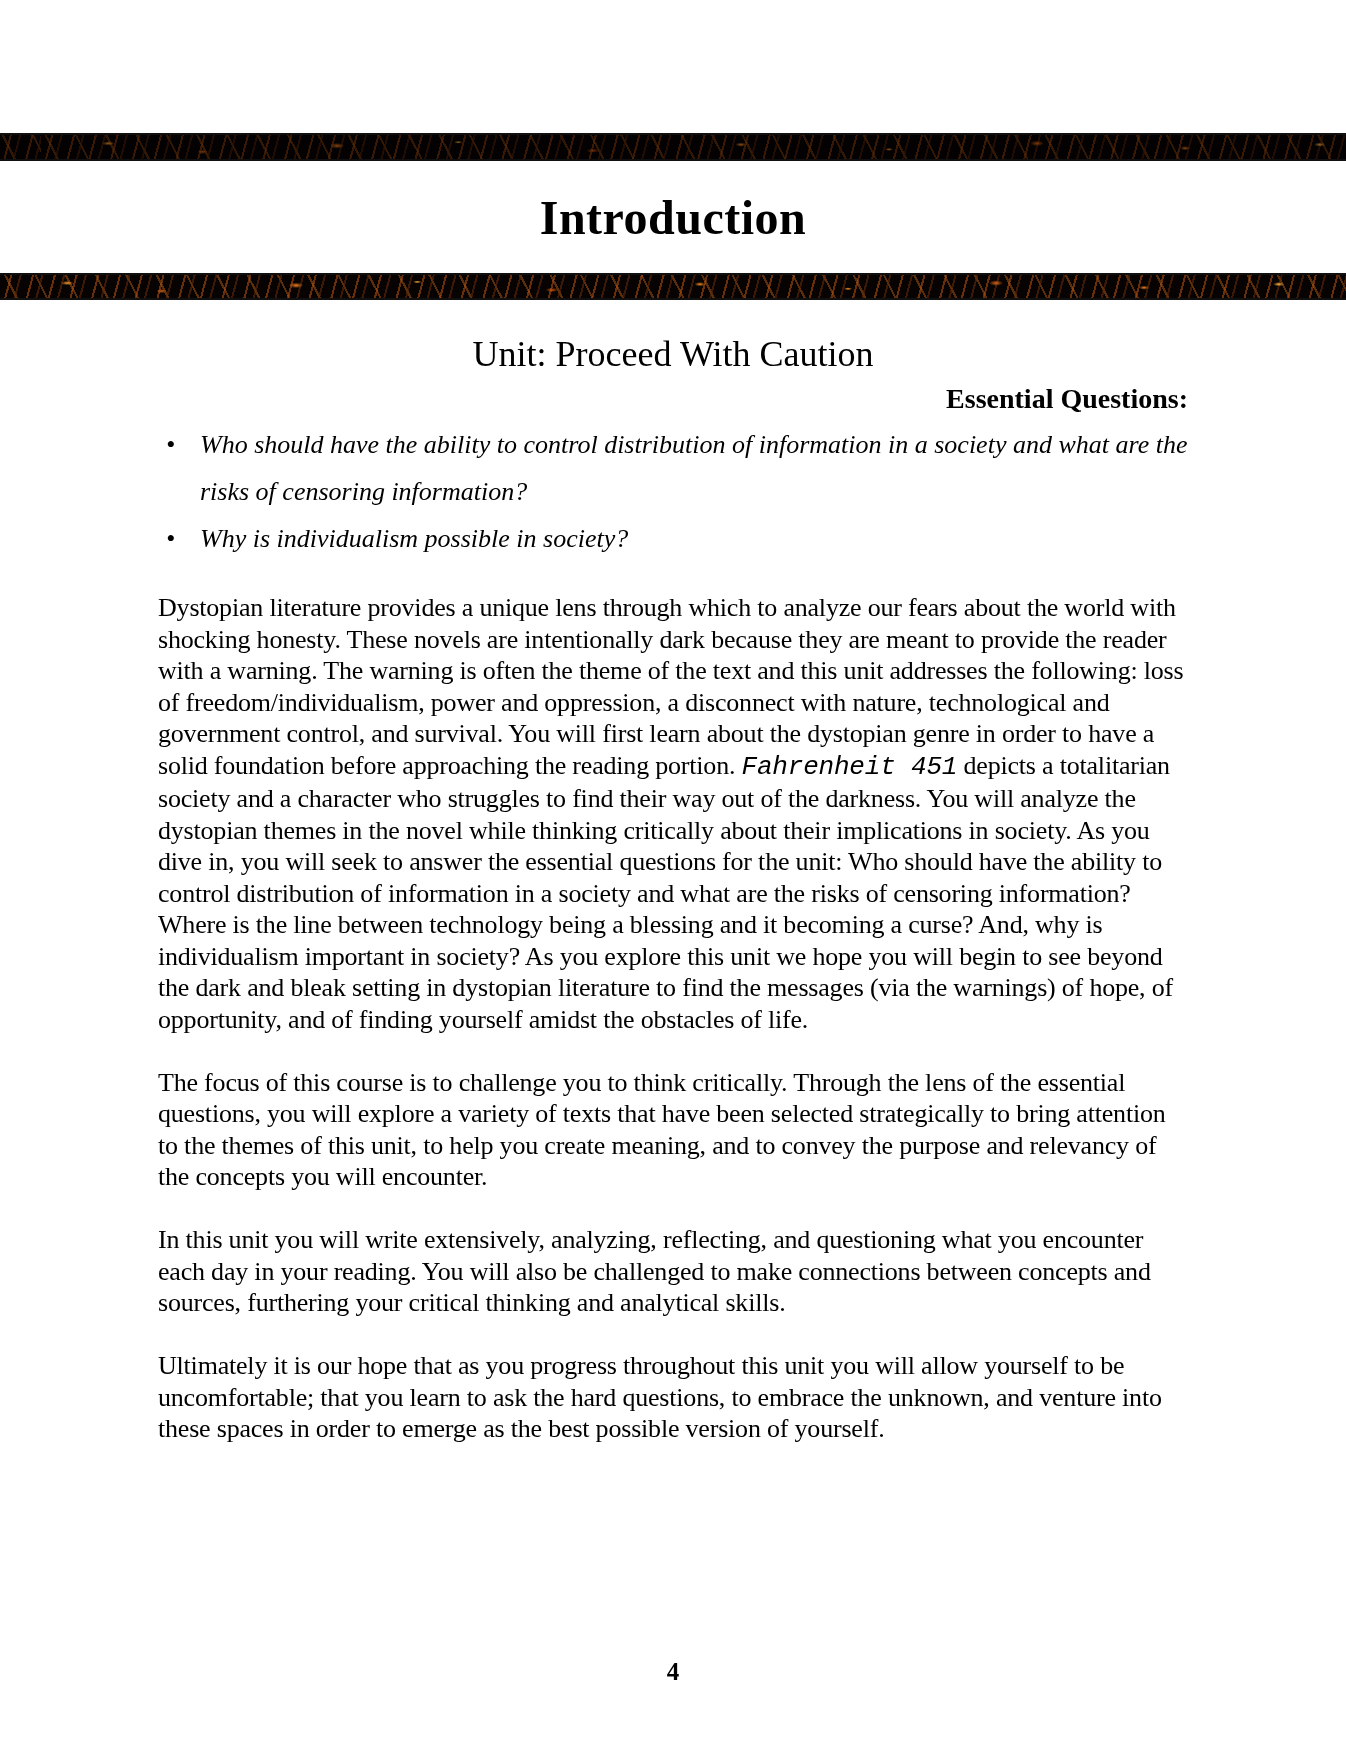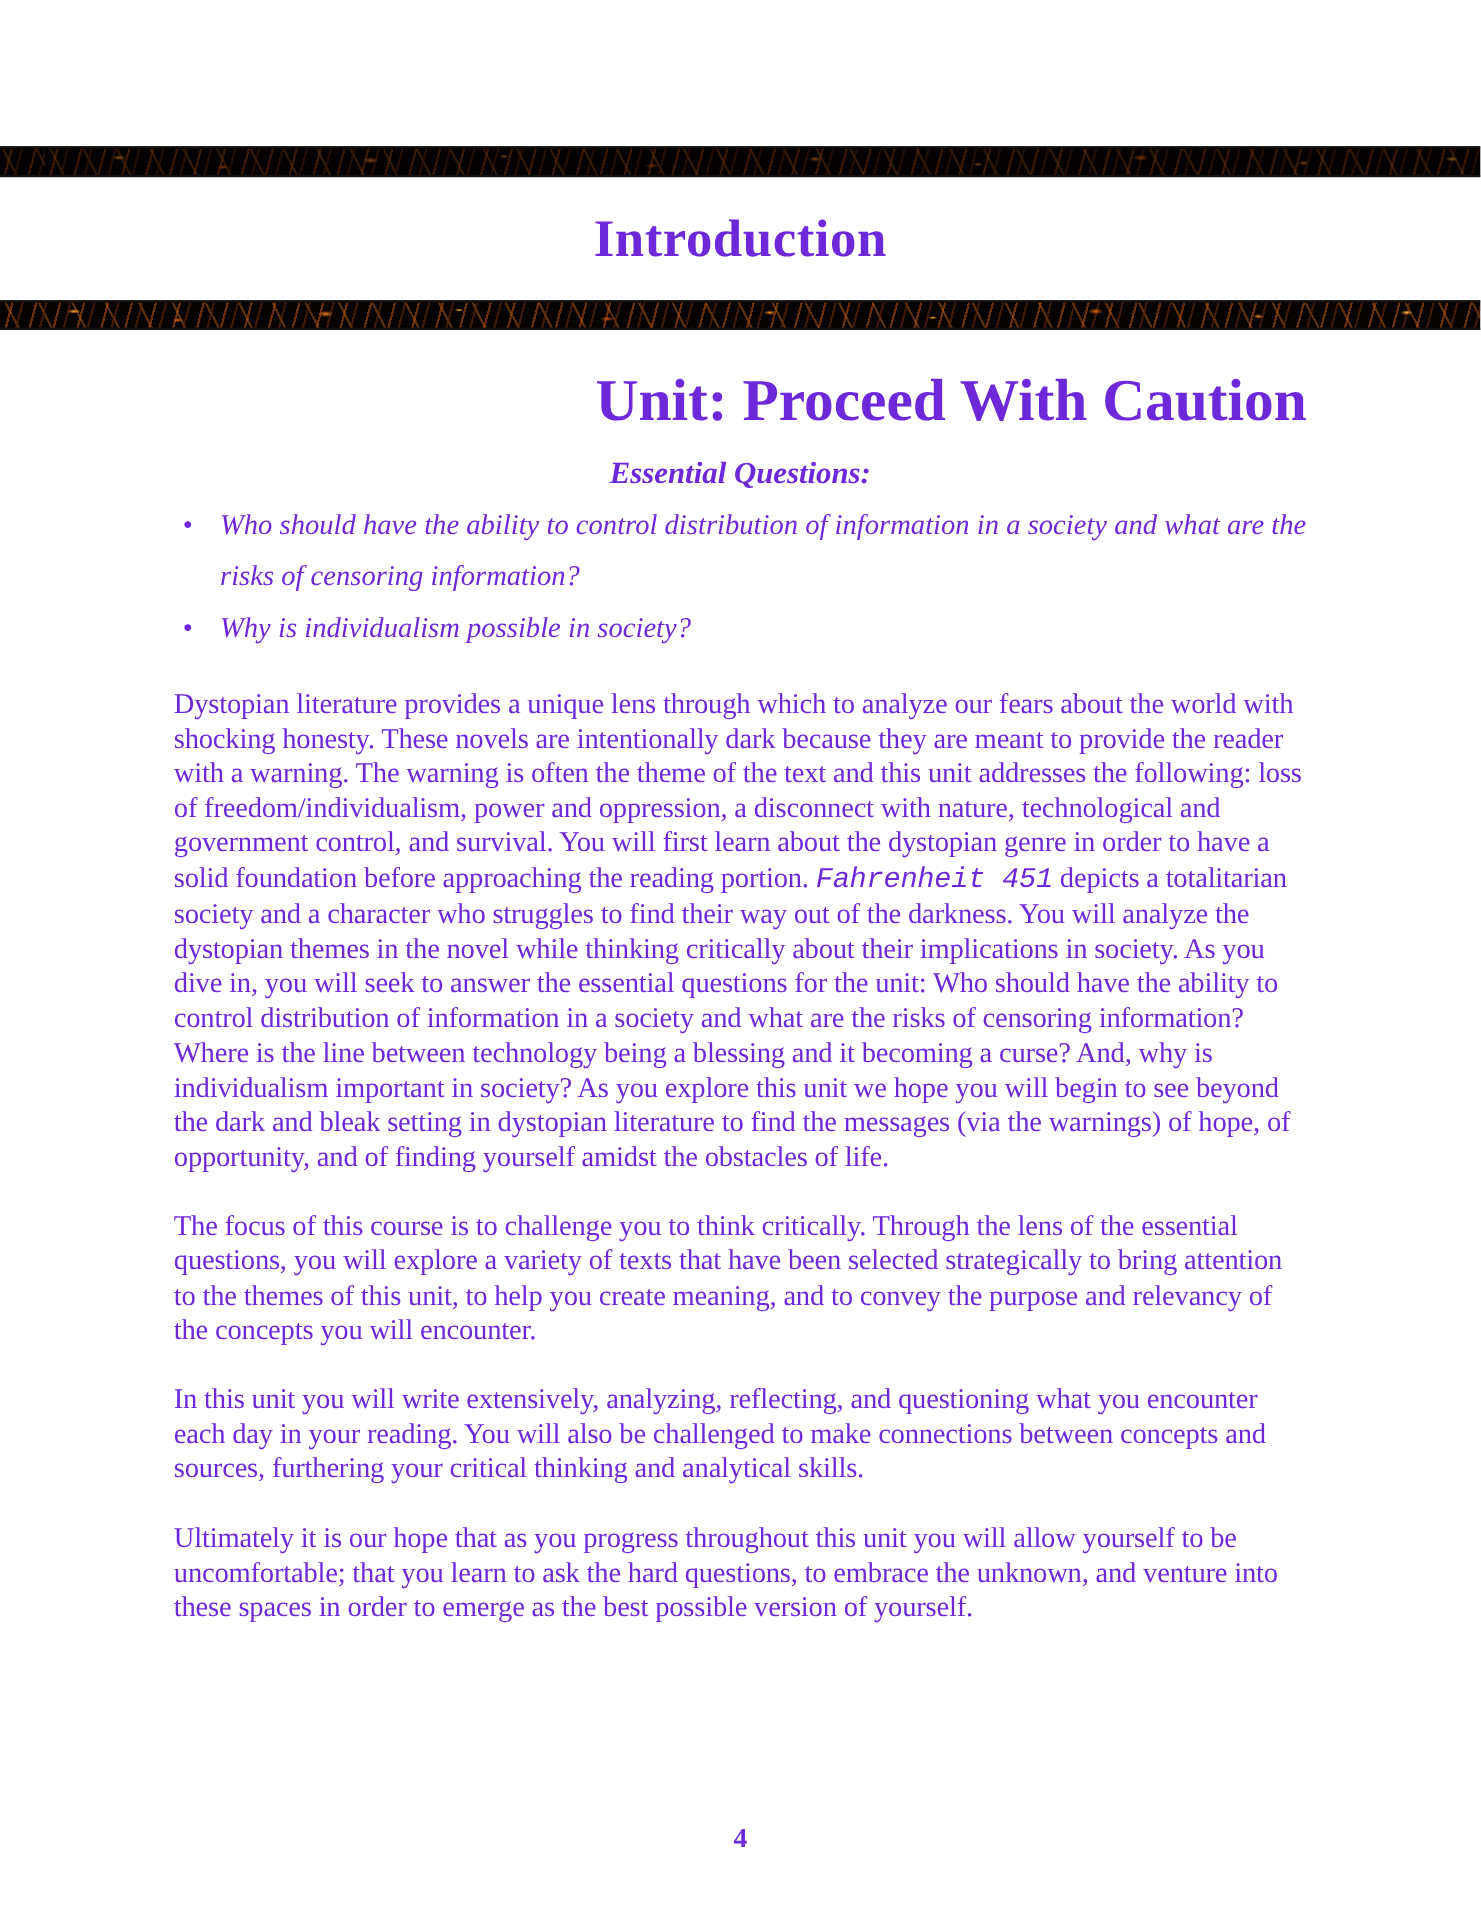--- a/index.html
+++ b/index.html
@@ -6,21 +6,21 @@
     margin: 0;
     padding: 0;
     background: #ffffff;
   }
   .page {
     position: relative;
     width: 1346px;
     height: 1742px;
     background: #ffffff;
     font-family: "Liberation Serif", "DejaVu Serif", serif;
-    color: #6d28d9;
+    color: #000000;
     overflow: hidden;
   }
   
   .ember-bar {
     position: relative;
     width: 100%;
     height: 28px;
     box-sizing: border-box;
     background-color: #070302;
     border-top: 2px solid #101010;
@@ -72,30 +72,29 @@
     font-weight: bold;
     letter-spacing: 0.5px;
   }
   
   .content {
     width: 1030px;
     margin: 0 auto;
   }
   .unit-heading {
     margin: 33px 0 0 0;
-    text-align: right;
-    font-size: 54px;
-    font-weight: bold;
+    text-align: center;
+    font-size: 36px;
+    font-weight: normal;
   }
   .eq-label {
-    margin-top: 20px;
-    text-align: center;
+    margin-top: 8px;
+    text-align: right;
     font-size: 28px;
     font-weight: bold;
-    font-style: italic;
   }
   .eq-list {
     margin: 6px 0 0 0;
     padding: 0;
     list-style: none;
     font-style: italic;
     font-size: 26px;
     line-height: 47px;
   }
   .eq-list li {

